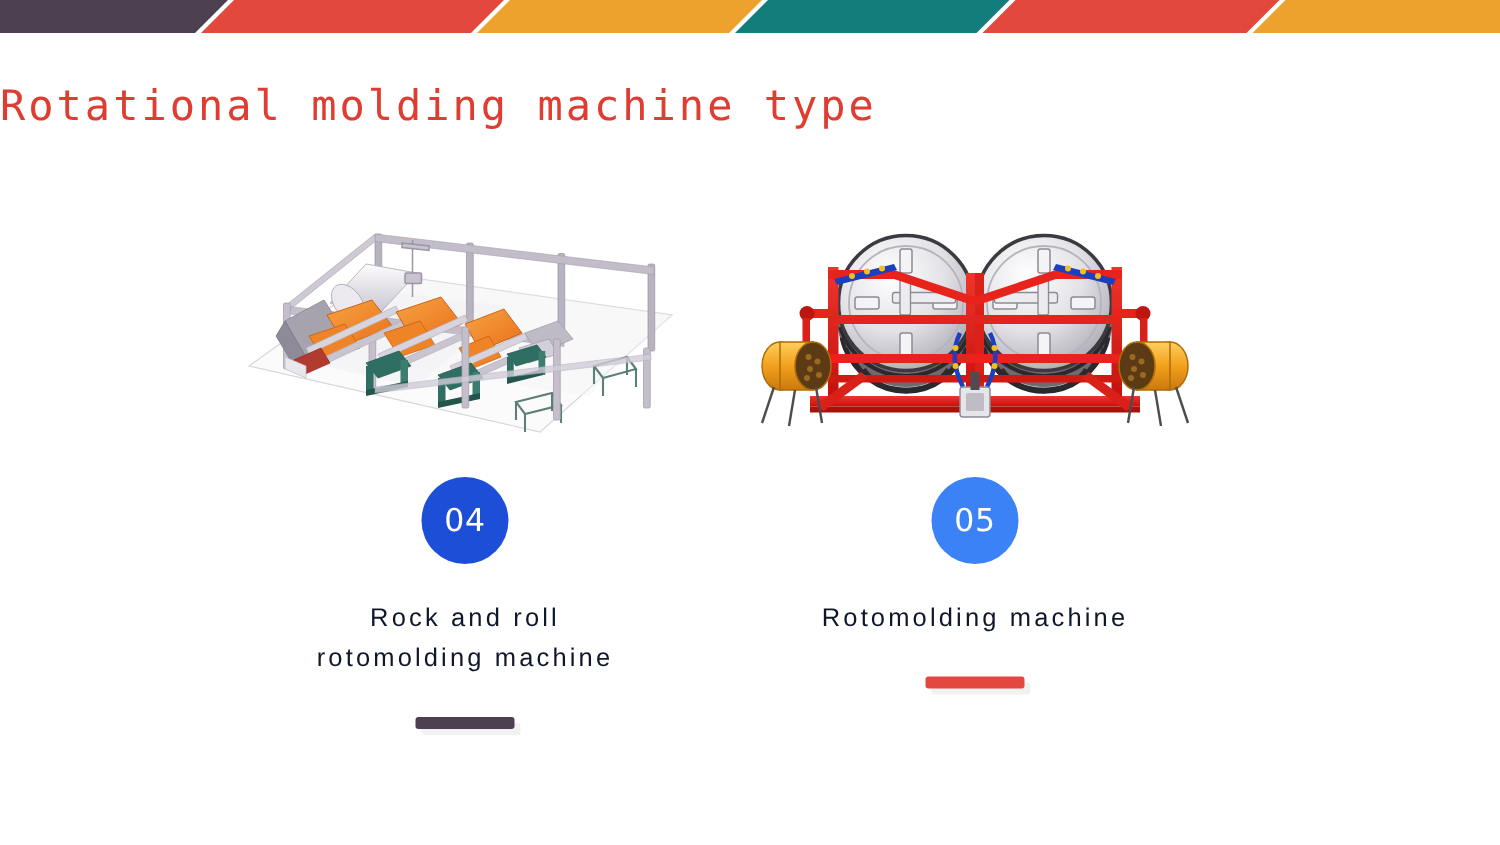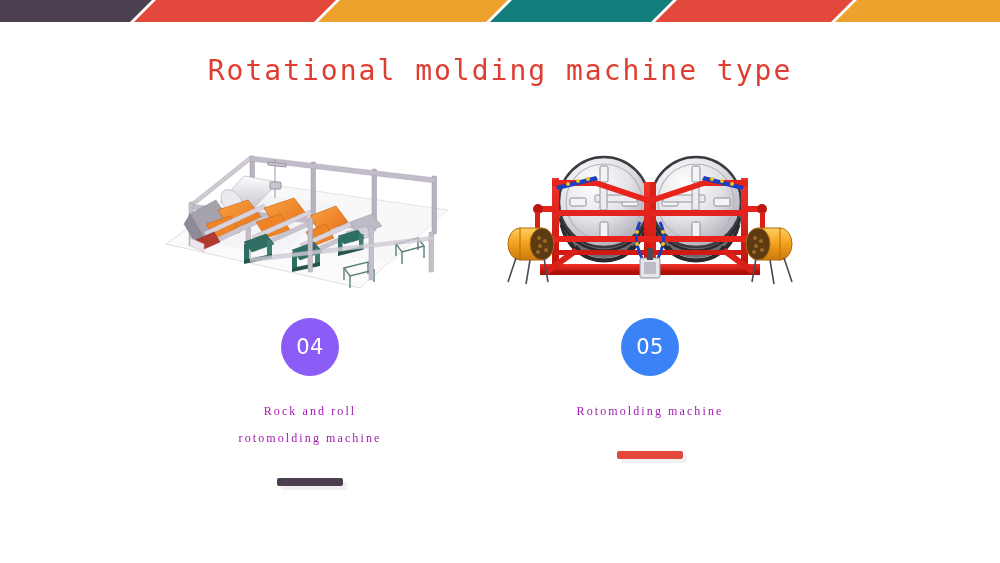--- a/index.html
+++ b/index.html
@@ -25,21 +25,21 @@
     overflow: hidden;
   }
   .topbar svg { display: block; }
 
   
   .title {
     position: absolute;
     top: 54px;
     left: 0;
     width: 1000px;
-    text-align: center;
+    text-align: left;
     font-size: 28px;
     letter-spacing: 2.0px;
     color: #df3d31;
     font-weight: normal;
     font-family: "DejaVu Sans Mono", "Liberation Mono", monospace;
     white-space: nowrap;
   }
 
   
   .col {
@@ -64,30 +64,30 @@
     height: 58px;
     border-radius: 50%;
     margin: 18px auto 0 auto;
     color: #ffffff;
     font-size: 21px;
     letter-spacing: 0.5px;
     line-height: 58px;
     text-align: center;
     font-family: "DejaVu Sans", "Liberation Sans", sans-serif;
   }
-  .badge-04 { background: #8b5cf6; }
+  .badge-04 { background: #1d4ed8; }
   .badge-05 { background: #3b82f6; }
 
   .caption {
     margin-top: 22px;
-    color: #a21caf;
-    font-size: 12px;
+    color: #0f172a;
+    font-size: 17px;
     letter-spacing: 2.1px;
     line-height: 27px;
-    font-family: Liberation Serif, serif;
+    font-family: Liberation Sans, sans-serif;
   }
   .caption .line { display: block; white-space: nowrap; }
 
   .rule-wrap {
     margin-top: 26px;
     height: 14px;
     position: relative;
   }
   .rule {
     width: 66px;

